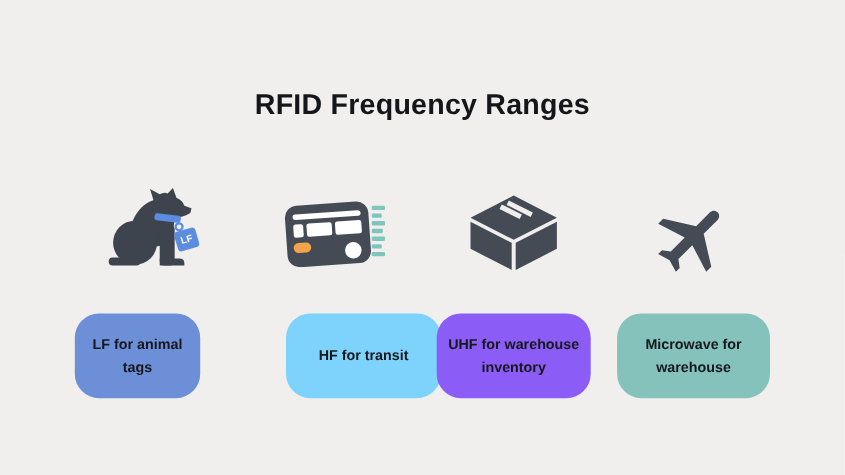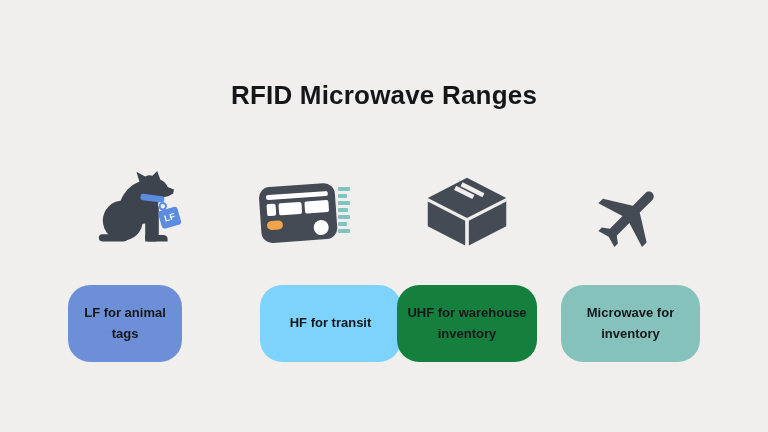--- a/index.html
+++ b/index.html
@@ -46,21 +46,21 @@
   .icon-dog{left:94px;top:171px;width:88px;}
   .icon-card{left:254px;top:177px;width:96px;}
   .icon-box{left:425px;top:176px;width:84px;}
   .icon-plane{left:592px;top:177px;width:78px;}
 </style>
 </head>
 <body>
 
 <div class="stage" style="background: rgb(240, 239, 237);">
 
-  <div class="title">RFID Microwave Ranges</div>
+  <div class="title">RFID Frequency Ranges</div>
 
   <svg class="icon icon-dog" viewBox="0 0 110 92" xmlns="http://www.w3.org/2000/svg">
     <g fill="#3e444e">
       <ellipse cx="36" cy="62" rx="25" ry="25"></ellipse>
       <rect x="6" y="79" width="36" height="9" rx="4.5"></rect>
       <path d="M30,52 C32,30 46,14 64,12 L78,12 C83,26 82,40 77,52 L74,64 L36,70 Z"></path>
       <rect x="64" y="42" width="17" height="46" rx="5"></rect>
       <path d="M64,80 L86,80 Q92,80 92,85 L92,88 L64,88 Z"></path>
       <path d="M57,14 L53,1 L64,7 Q69,4 73,6 L79,0 L83,11 Q90,14 92,20 L100,23 L99,28 Q94,32 86,33 L66,33 Q57,29 57,21 Z"></path>
     </g>
@@ -108,20 +108,20 @@
   <svg class="icon icon-plane" viewBox="0 0 24 24" xmlns="http://www.w3.org/2000/svg">
     <path transform="rotate(45 11.5 12)" fill="#454b55" d="M21,16v-2l-8-5V3.5C13,2.67,12.33,2,11.5,2S10,2.67,10,3.5V9l-8,5v2l8-2.5V19l-2,1.5V22l3.5-1l3.5,1v-1.5L13,19v-5.5L21,16z"></path>
   </svg>
 
   <div class="card card-1" style="background: rgb(108, 143, 216);">
     <span>LF for animal tags</span>
   </div>
   <div class="card card-2" style="background: #7dd3fc; margin-left: 28px;">
     <span>HF for transit</span>
   </div>
-  <div class="card card-3" style="background: #15803d;">
+  <div class="card card-3" style="background: #8b5cf6;">
     <span>UHF for warehouse inventory</span>
   </div>
   <div class="card card-4" style="background: rgb(132, 194, 187);">
-    <span>Microwave for inventory</span>
+    <span>Microwave for warehouse</span>
   </div>
 
 </div>
 
 </body></html>

